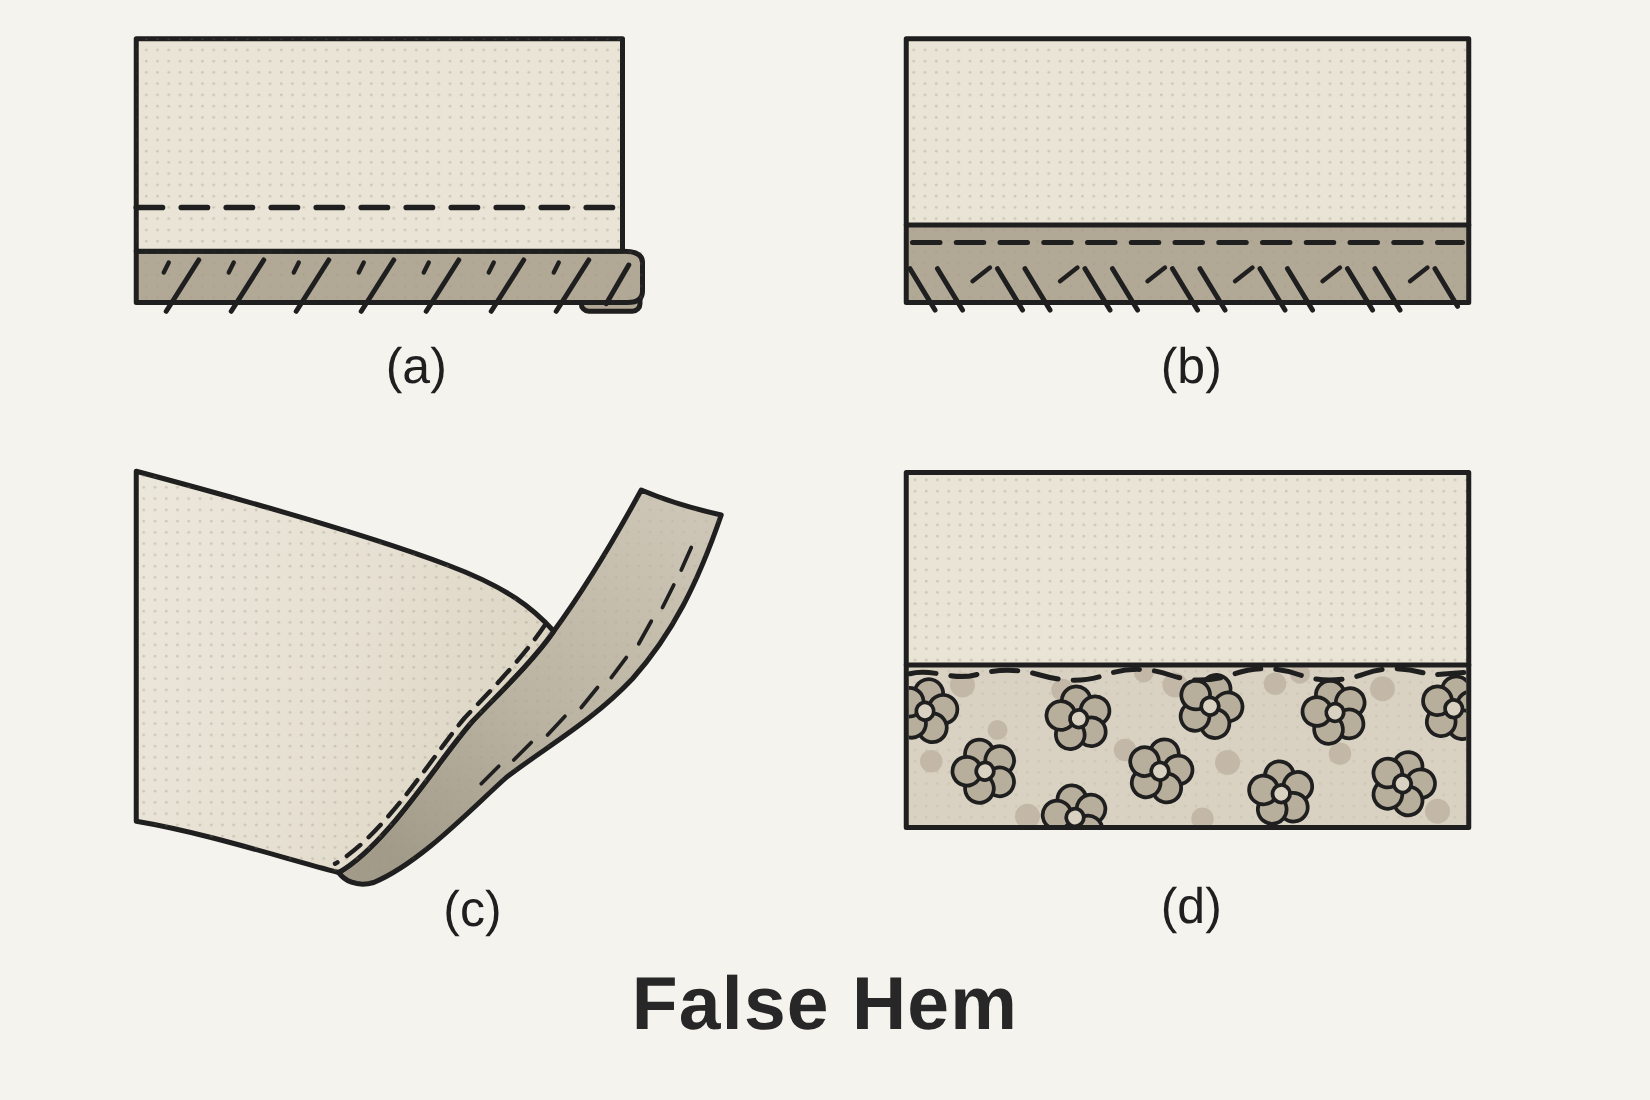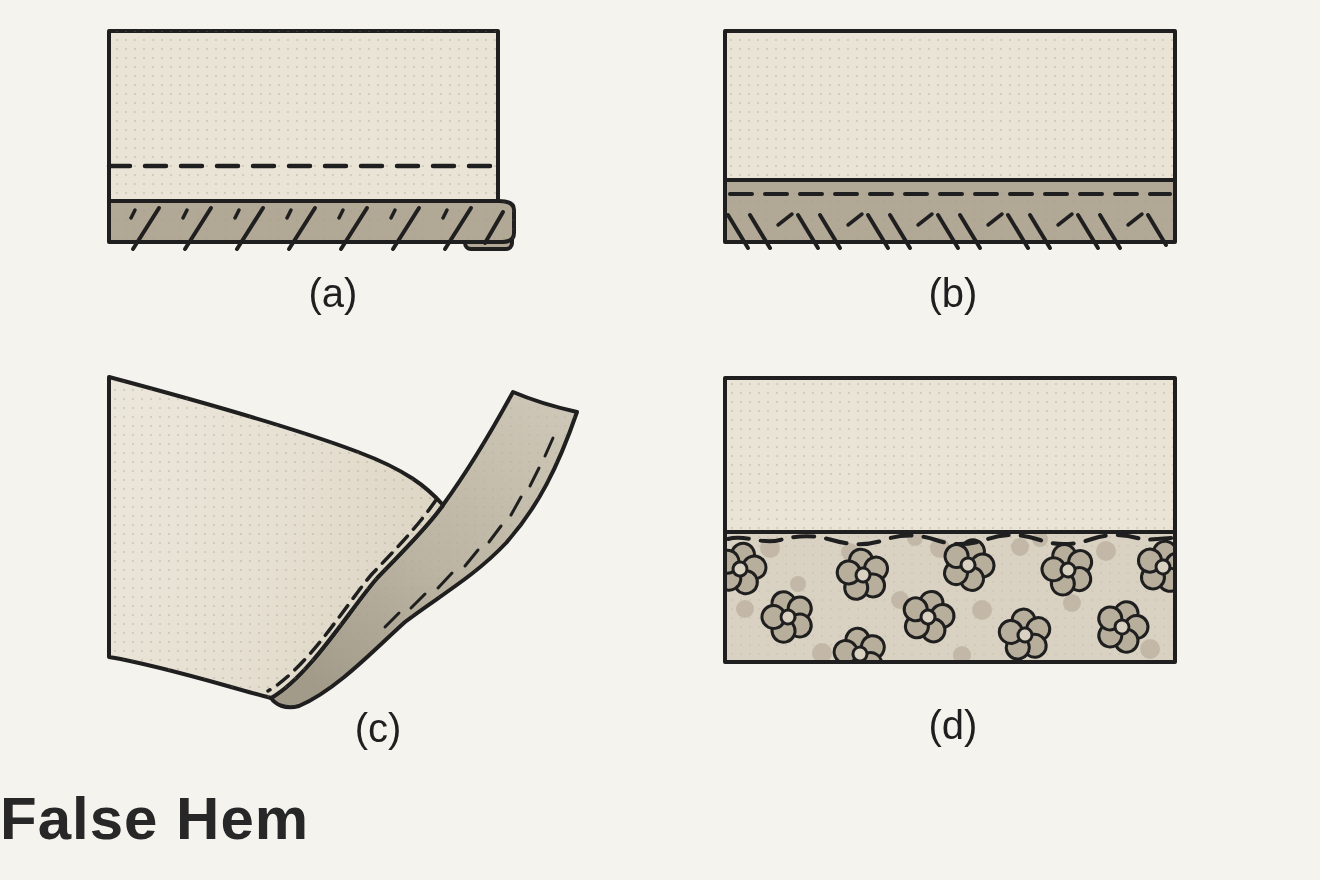--- a/index.html
+++ b/index.html
@@ -28,22 +28,22 @@
   .dash-c{stroke-dasharray:14 9;stroke-width:3.5;}
   .dash-d{stroke-dasharray:21 12;stroke-width:4;}
   .flower-petal{fill:var(--flower);stroke:var(--ink);stroke-width:3;}
   .flower-center{fill:var(--floral-strip);stroke:var(--ink);stroke-width:3;}
   .pdot{fill:var(--pattern-dot);opacity:.85;}
   .panel-label{
     position:absolute;width:160px;text-align:center;
     font-size:40px;line-height:1.1;color:var(--ink);
   }
   .figure-title{
-    position:absolute;left:0;right:0;top:768px;
-    font-size:60px;font-weight:600;letter-spacing:1px;color:var(--title-text);margin-top:16px;
+    position:absolute;left:0;right:0;top:768px;text-align:center;
+    font-size:60px;font-weight:600;letter-spacing:1px;color:var(--title-text);
   }
 </style>
 </head>
 <body>
 
 <div class="canvas">
 
   <svg class="panel" style="left:95px;top:18px;" width="430" height="250" viewBox="0 0 430 250">
     <defs>
       <pattern id="texA" width="9" height="9" patternUnits="userSpaceOnUse">

